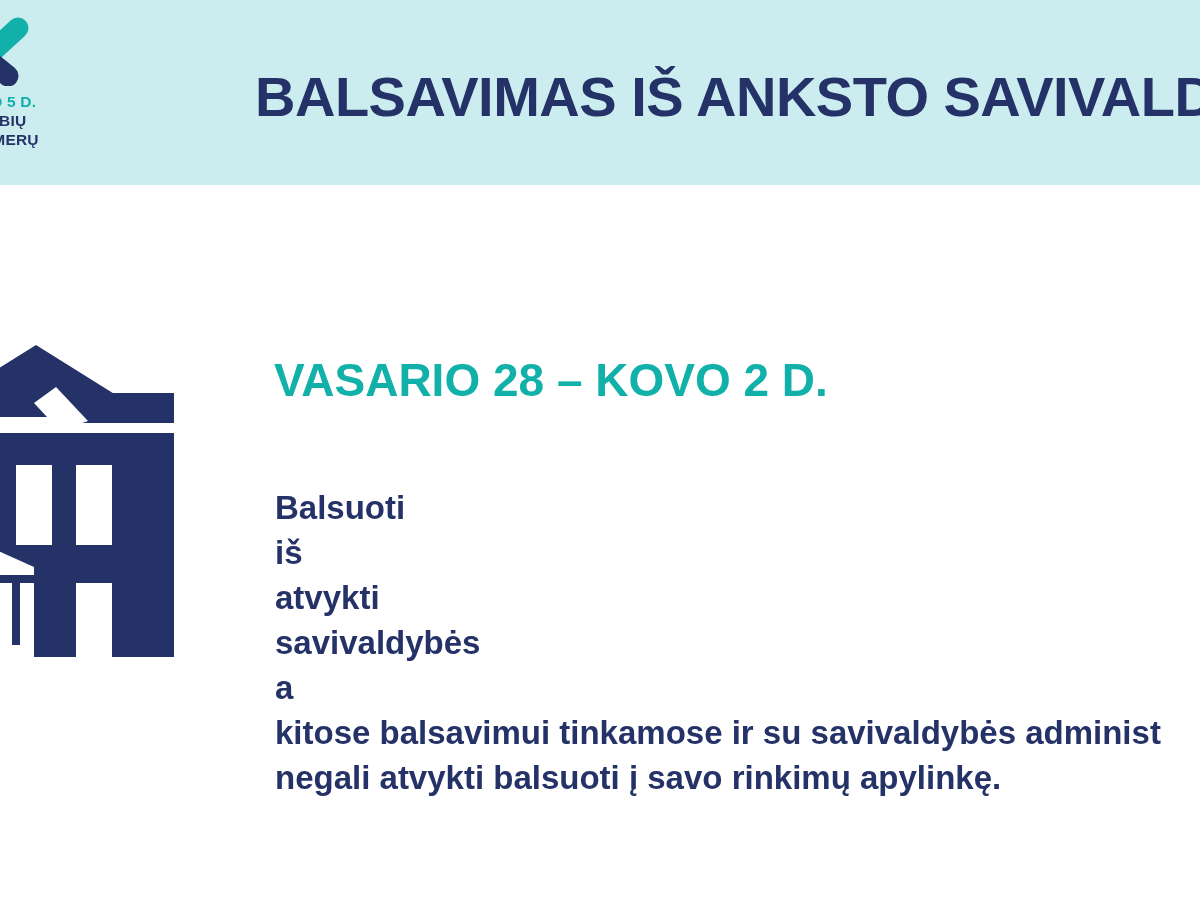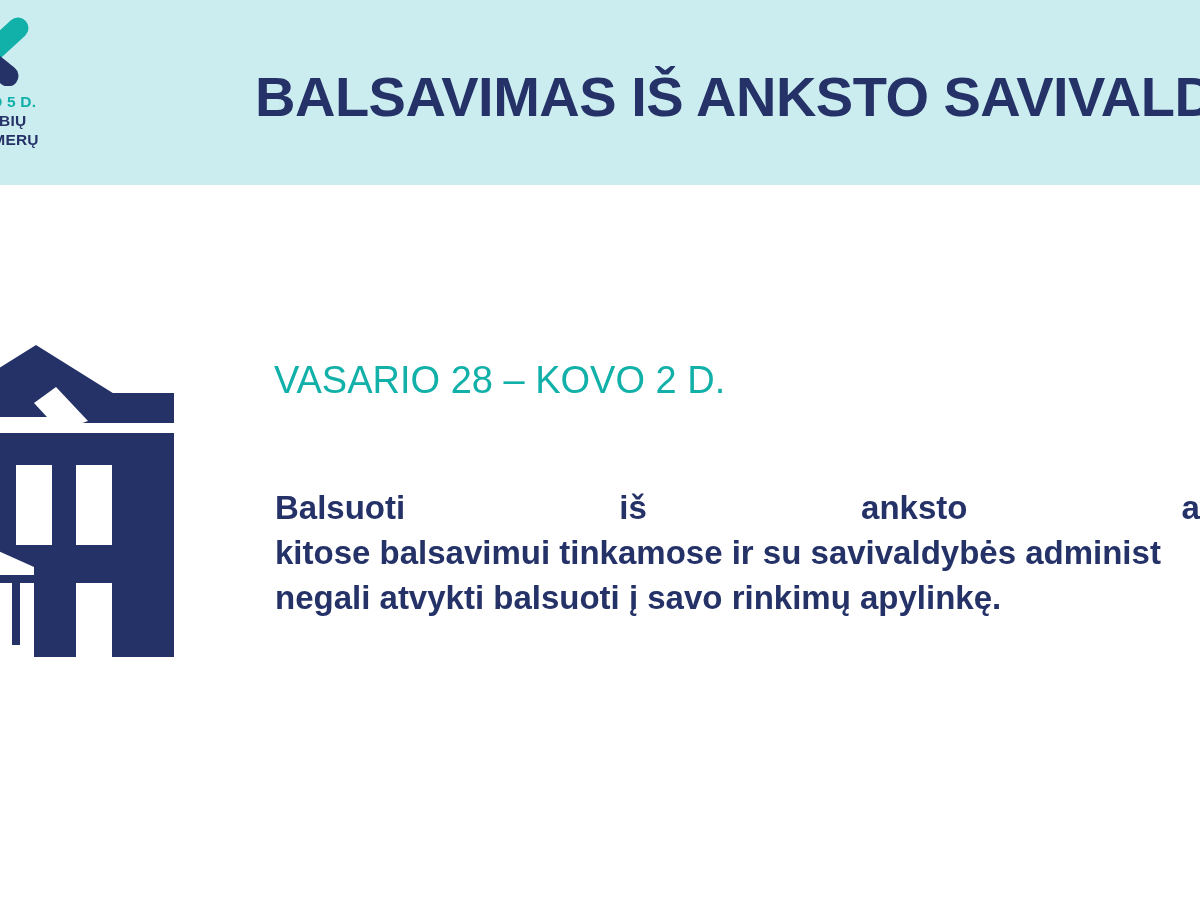--- a/index.html
+++ b/index.html
@@ -95,41 +95,42 @@
     width: 236px;
     height: 312px;
   }
 
   
   .date-heading {
     position: absolute;
     left: 274px;
     top: 170px;
     color: #11b0a8;
-    font-size: 38px;
-    font-weight: normal;
+    font-size: 46px;
+    font-weight: bold;
     letter-spacing: 0px;
     white-space: nowrap;
     line-height: 50px;
   }
 
   
   .body-paragraph {
     position: absolute;
     left: 275px;
     top: 300px;
     width: 960px;
     color: #253268;
     font-size: 33px;
     font-weight: bold;
     line-height: 45px;
   }
   .body-line {
     display: block;
     white-space: nowrap;
+    flex-direction: column;
   }
   .body-line.justified {
     display: flex;
     justify-content: space-between;
     width: 925px;
     white-space: nowrap;
   }
   .body-line.justified > span { display: inline-block; }
 </style>
 </head>
@@ -195,20 +196,21 @@
       </g>
     </svg>
   </div>
 
   <div class="date-heading">VASARIO 28 – KOVO 2  D.</div>
 
   <div class="body-paragraph">
     <span class="body-line justified" id="pline0">
         <span>Balsuoti</span>
         <span>iš</span>
-        <span>anksto</span>
+        <span>atvykti</span>
+        <span>savivaldybės</span>
         <span>a</span>
       </span>
     <span class="body-line" id="pline1">kitose balsavimui tinkamose ir su savivaldybės administ</span>
     <span class="body-line" id="pline3">negali atvykti balsuoti į savo rinkimų apylinkę.</span>
   </div>
 
 </div>
 
 </body></html>

